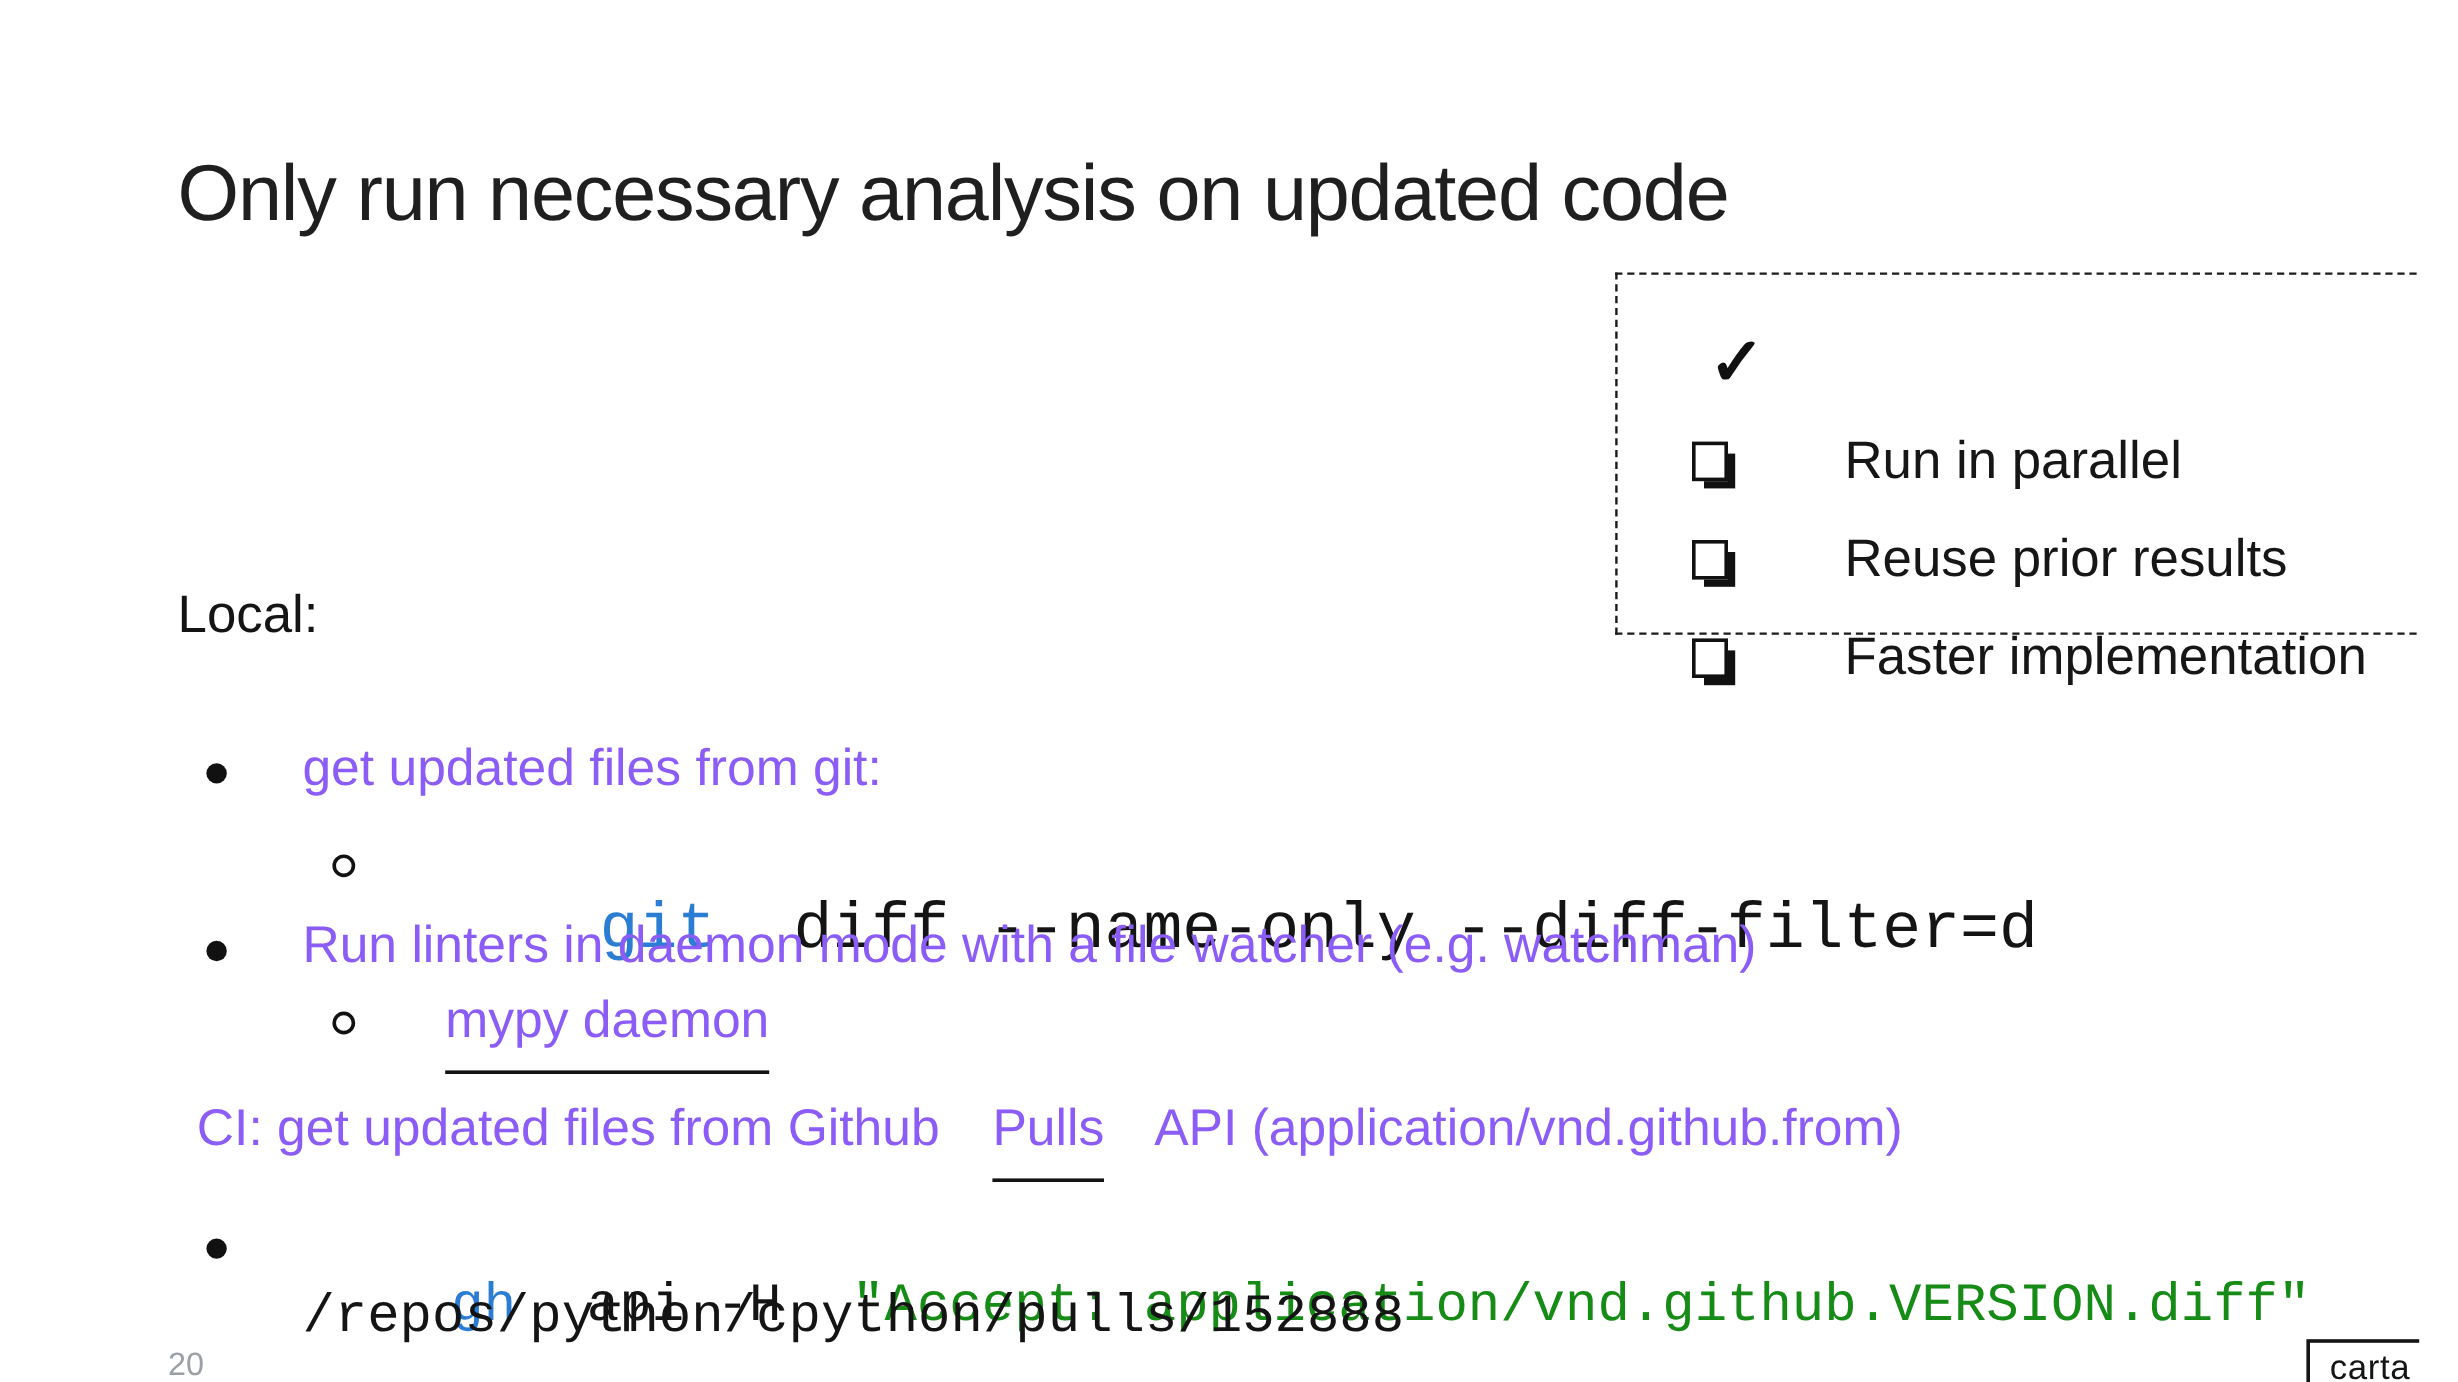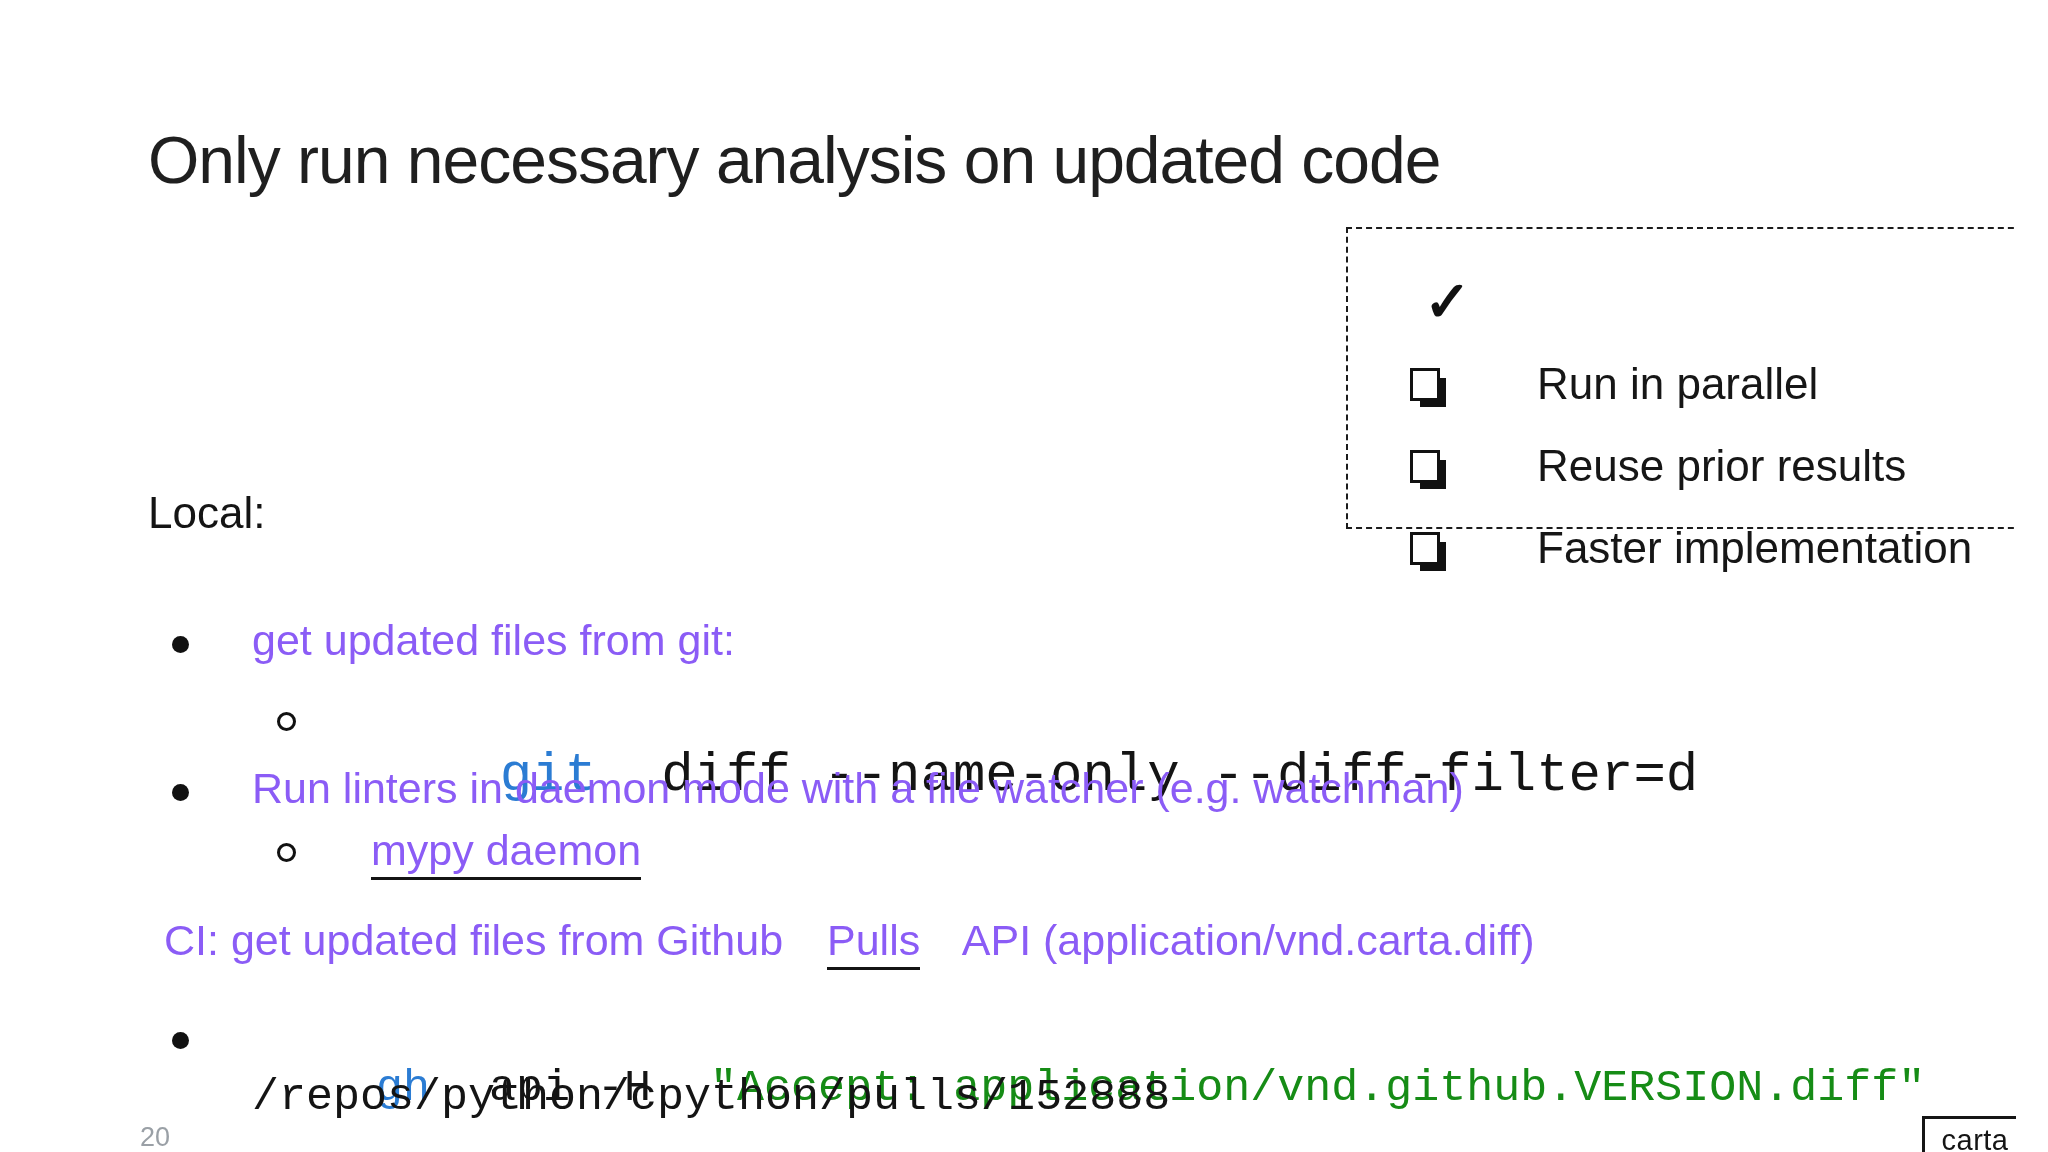--- a/index.html
+++ b/index.html
@@ -96,21 +96,21 @@
   .body-text { font-size: 43px; color: #8b5cf6; }
 
   .code { font-family: "Liberation Mono", monospace; white-space: pre; color: #141414; }
   .code-lg { font-size: 54px; }
   .code-md { font-size: 45px; }
   .tok-blue  { color: #2b7cd3; }
   .tok-green { color: #168c16; }
 
   .u-link {
     border-bottom: 3px solid #141414;
-    padding-bottom: 3px;
+    padding-bottom: 18px;
     cursor: pointer;
   }
 
   .page-number {
     position: absolute;
     left: 76px;
     top: 1058px;
     font-size: 27px;
     color: #9aa0a6;
   }
@@ -178,21 +178,21 @@
 
   <span class="dot" style="left:108px; top:720px;"></span>
   <div class="row body-text" style="left:188px; top:700px;">Run linters in daemon mode with a file watcher (e.g. watchman)</div>
 
   <span class="ring" style="left:213px; top:779px;"></span>
   <div class="row body-text" style="left:291px; top:762px;">
     <span class="u-link">mypy daemon</span>
   </div>
 
   <div class="row body-text" style="left:84px; top:852px;">
-    <span>CI: get updated files from Github </span><span class="u-link">Pulls</span><span> API (application/vnd.carta.diff)</span>
+    <span>CI: get updated files from Github </span><span class="u-link">Pulls</span><span> API (application/vnd.github.from)</span>
   </div>
 
   <span class="dot" style="left:108px; top:968px;"></span>
   <div class="row code code-md" style="left:188px; top:948px;">
     <span class="tok-blue">gh</span><span> api -H </span><span class="tok-green">"Accept: application/vnd.github.VERSION.diff"</span>
   </div>
   <div class="row code code-md" style="left:188px; top:1008px;">/repos/python/cpython/pulls/152888</div>
 
   <div class="page-number">20</div>
 

